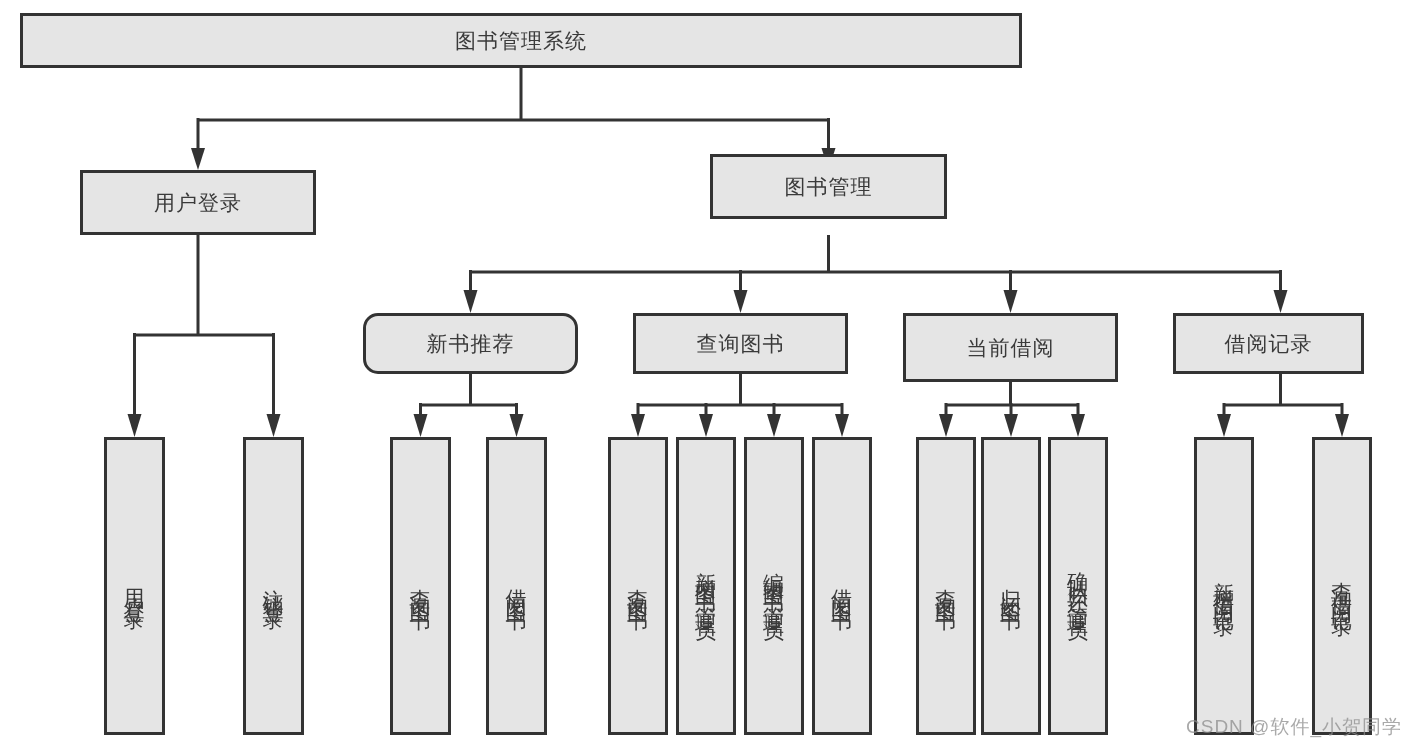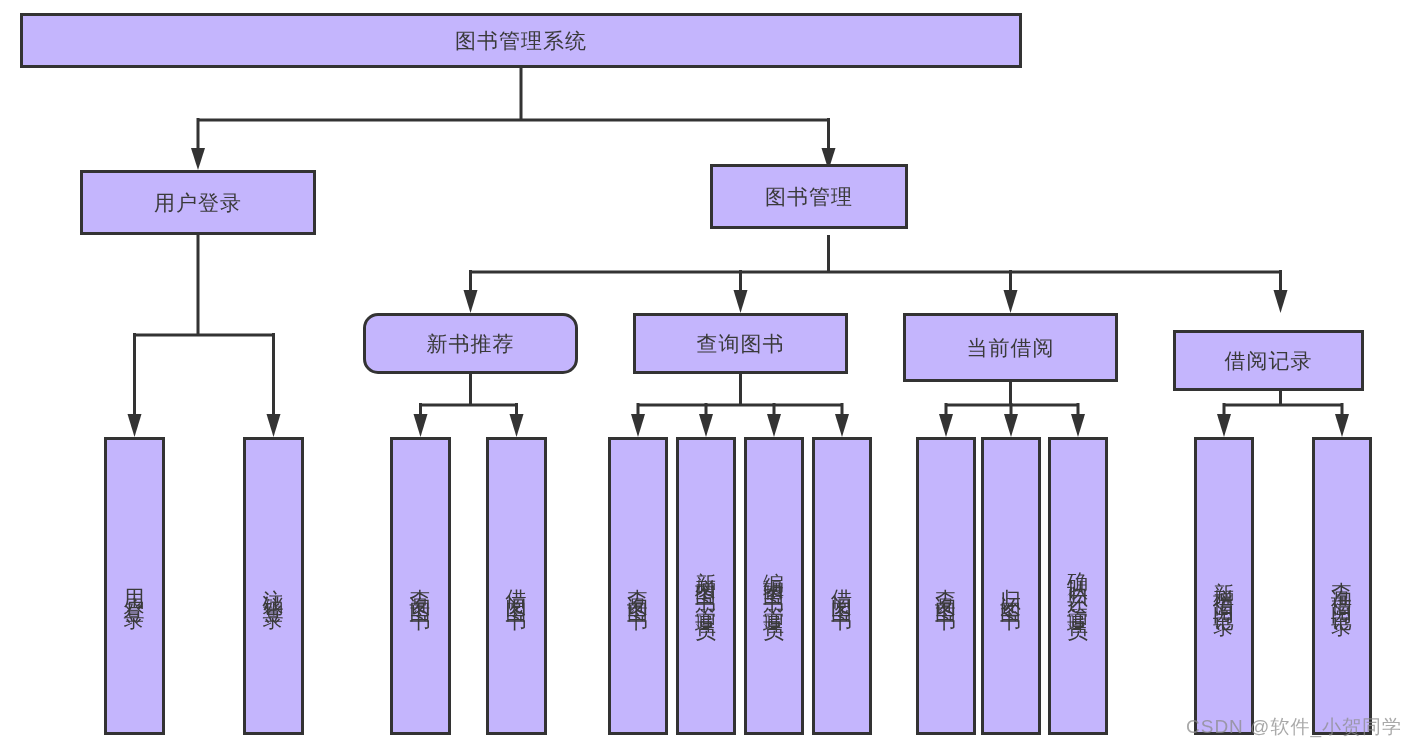--- a/index.html
+++ b/index.html
@@ -13,21 +13,21 @@
     overflow: hidden;
   }
   .connectors {
     position: absolute;
     left: 0; top: 0;
     width: 1405px; height: 747px;
     z-index: 0;
   }
   .node {
     position: absolute;
-    background: #c4b5fd;
+    background: #e5e5e5;
     border: 3px solid #333333;
     display: flex;
     align-items: center;
     justify-content: center;
     box-sizing: border-box;
     z-index: 1;
     font-size: 21px;
     letter-spacing: 1px;
     color: #3a3a3a;
   }
@@ -90,26 +90,26 @@
       <polygon points="1011,437 1004,414 1018,414"></polygon>
       <polygon points="1078,437 1071,414 1085,414"></polygon>
       <polygon points="1224,437 1217,414 1231,414"></polygon>
       <polygon points="1342,437 1335,414 1349,414"></polygon>
     </g>
   </svg>
 
   <div class="node" style="left:20px; top:13px; width:1002px; height:55px;">图书管理系统</div>
 
   <div class="node" style="left:80px; top:170px; width:236px; height:65px;">用户登录</div>
-  <div class="node" style="left:710px; top:164px; width:198px; height:65px;text-align:center;">图书管理</div>
+  <div class="node" style="left:710px; top:154px; width:237px; height:65px;text-align:center;">图书管理</div>
 
   <div class="node" style="left:363px; top:313px; width:215px; height:61px;border-radius:15px;">新书推荐</div>
   <div class="node" style="left:633px; top:313px; width:215px; height:61px;">查询图书</div>
   <div class="node" style="left:903px; top:313px; width:215px; height:69px;">当前借阅</div>
-  <div class="node" style="left:1173px; top:330px; width:191px; height:61px;">借阅记录</div>
+  <div class="node" style="left:1173px; top:313px; width:191px; height:61px;">借阅记录</div>
 
   <div class="node vbox" style="left:104px; top:437px; width:61px; height:298px;">用户登录</div>
   <div class="node vbox" style="left:243px; top:437px; width:61px; height:298px;">注销登录</div>
 
   <div class="node vbox" style="left:390px; top:437px; width:61px; height:298px;">查询图书</div>
   <div class="node vbox" style="left:486px; top:437px; width:61px; height:298px;">借阅图书</div>
 
   <div class="node vbox" style="left:608px; top:437px; width:60px; height:298px;">查询图书</div>
   <div class="node vbox" style="left:676px; top:437px; width:60px; height:298px;">新增图书（管理员）</div>
   <div class="node vbox" style="left:744px; top:437px; width:60px; height:298px;">编辑图书（管理员）</div>

